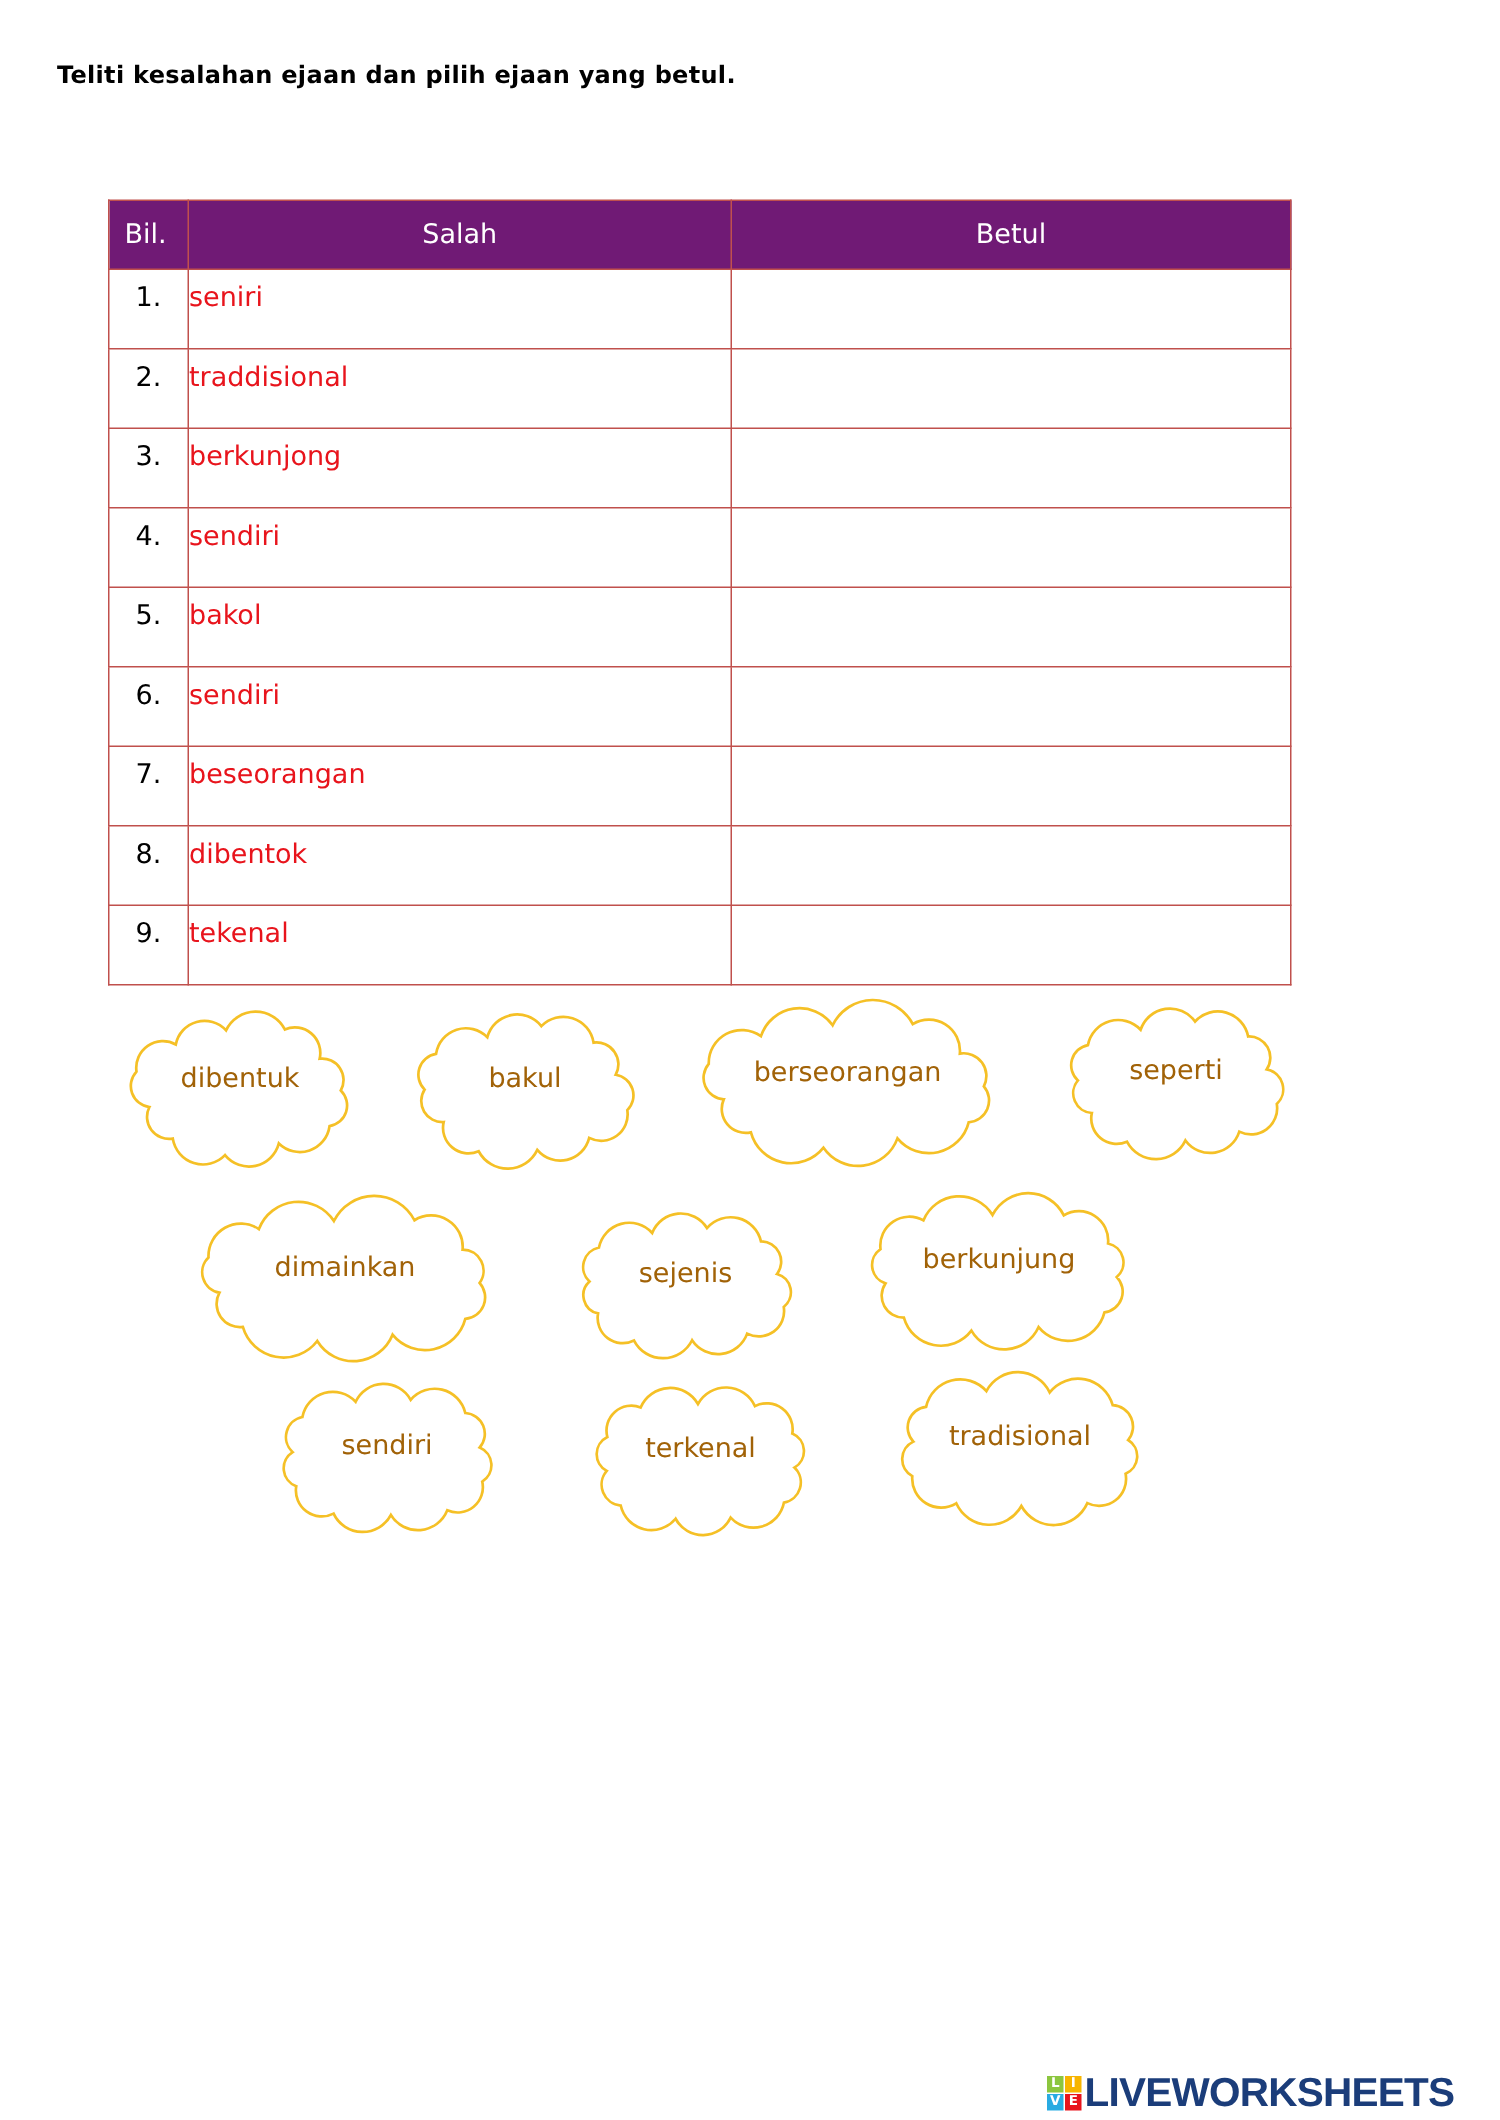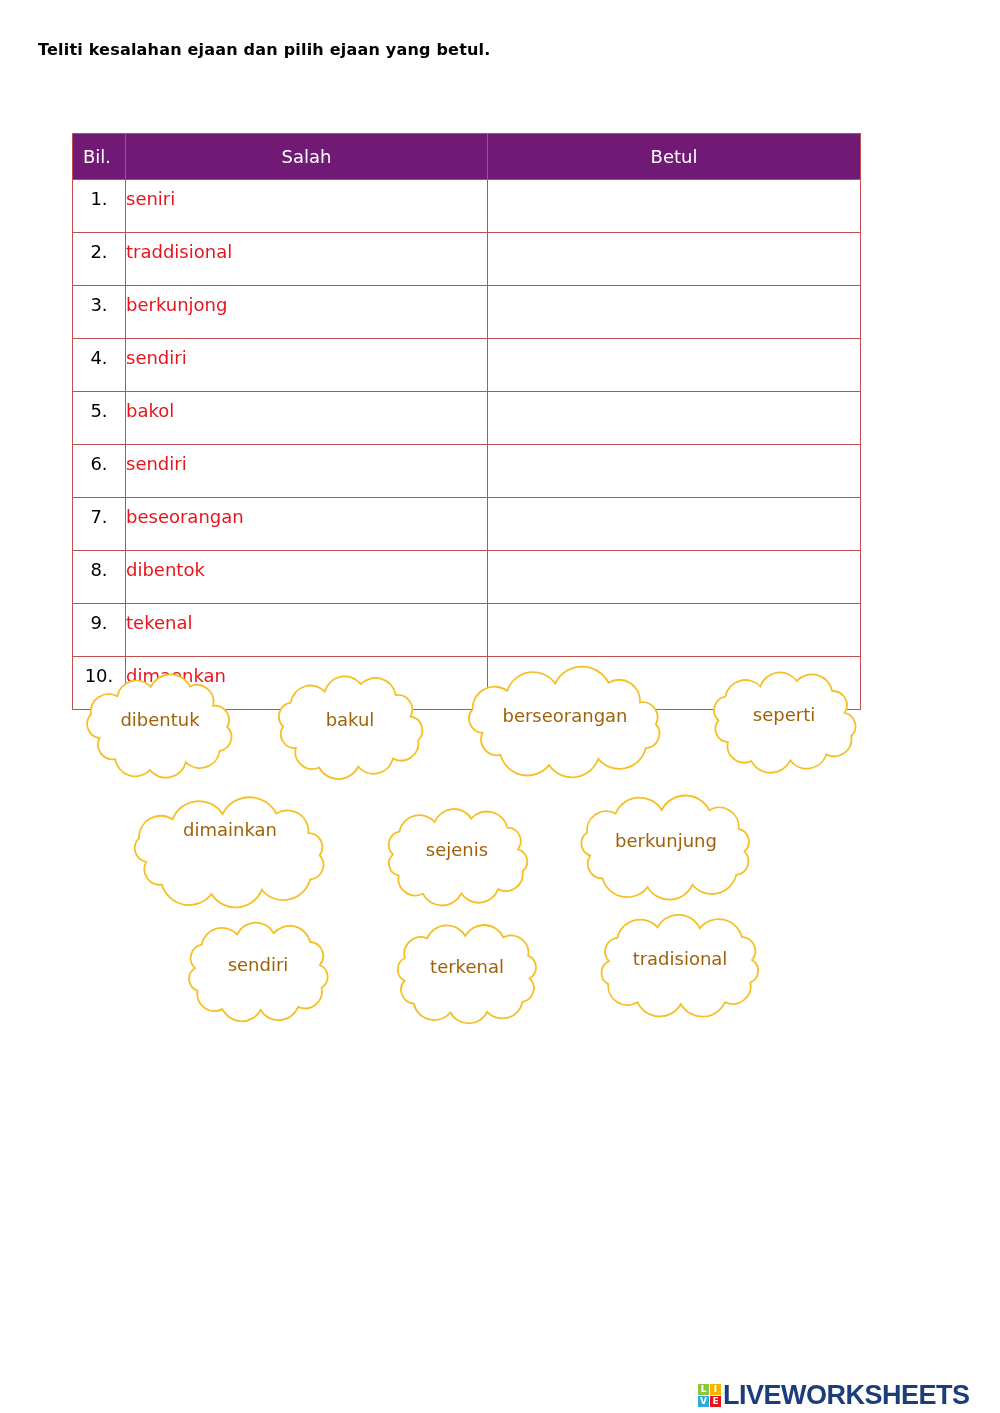--- a/index.html
+++ b/index.html
@@ -76,25 +76,20 @@
     <tr>
         <td class="num">8.</td>
         <td class="wrong">dibentok</td>
         <td></td>
       </tr>
     <tr>
         <td class="num">9.</td>
         <td class="wrong">tekenal</td>
         <td></td>
       </tr>
-    <tr>
-        <td class="num">10.</td>
-        <td class="wrong">dimaenkan</td>
-        <td></td>
-      </tr>
   </tbody>
 </table>
 
 <div id="clouds">
   <div class="cloud" style="left: 74px; top: 672px; width: 172px; height: 110px;">
       <svg width="172" height="110" viewBox="0 0 172 110">
         <path d="M 153.2 55.0 A 14.0 14.0 0 0 1 145.7 78.8 A 20.0 20.0 0 0 1 111.9 90.3 A 20.6 20.6 0 0 1 76.0 98.1 A 20.4 20.4 0 0 1 41.2 87.1 A 14.7 14.7 0 0 1 25.6 66.0 A 14.1 14.1 0 0 1 17.0 42.4 A 17.8 17.8 0 0 1 43.2 24.3 A 19.5 19.5 0 0 1 76.7 14.9 A 21.9 21.9 0 0 1 115.9 14.3 A 17.0 17.0 0 0 1 139.1 33.8 A 14.3 14.3 0 0 1 153.2 55.0 Z" fill="#ffffff" stroke="#f5c026" stroke-width="1.8"></path>
       </svg>
       <span class="lbl" style="left: 86px; top: 47px;">dibentuk</span>
     </div>
@@ -113,21 +108,21 @@
   <div class="cloud" style="left: 698px; top: 668px; width: 172px; height: 108px;">
       <svg width="172" height="108" viewBox="0 0 172 108">
         <path d="M 128.2 86.4 A 20.4 20.4 0 0 1 92.3 92.3 A 21.8 21.8 0 0 1 53.3 93.1 A 16.9 16.9 0 0 1 29.9 74.0 A 13.2 13.2 0 0 1 20.6 52.3 A 13.7 13.7 0 0 1 27.3 28.7 A 20.5 20.5 0 0 1 62.4 18.5 A 20.6 20.6 0 0 1 98.7 13.0 A 20.6 20.6 0 0 1 134.1 23.0 A 14.1 14.1 0 0 1 146.5 44.9 A 13.5 13.5 0 0 1 153.2 68.0 A 17.4 17.4 0 0 1 128.2 86.4 Z" fill="#ffffff" stroke="#f5c026" stroke-width="1.8"></path>
       </svg>
       <span class="lbl" style="left: 86px; top: 46px;">seperti</span>
     </div>
   <div class="cloud" style="left: 113px; top: 798px; width: 234px; height: 110px;">
       <svg width="234" height="110" viewBox="0 0 234 110">
         <path d="M 148.7 91.8 A 28.2 28.2 0 0 1 98.5 96.0 A 28.3 28.3 0 0 1 48.9 86.6 A 15.5 15.5 0 0 1 33.3 63.8 A 13.8 13.8 0 0 1 26.0 40.3 A 21.6 21.6 0 0 1 59.6 21.4 A 28.2 28.2 0 0 1 109.6 16.0 A 30.1 30.1 0 0 1 163.3 15.5 A 21.0 21.0 0 0 1 195.4 35.1 A 14.0 14.0 0 0 1 206.7 57.3 A 14.4 14.4 0 0 1 197.2 81.3 A 27.8 27.8 0 0 1 148.7 91.8 Z" fill="#ffffff" stroke="#f5c026" stroke-width="1.8"></path>
       </svg>
-      <span class="lbl" style="left: 117px; top: 31px;">dimainkan</span>
+      <span class="lbl" style="left: 117px; top: 47px;">dimainkan</span>
     </div>
   <div class="cloud" style="left: 371px; top: 805px; width: 172px; height: 104px;">
       <svg width="172" height="104" viewBox="0 0 172 104">
         <path d="M 90.4 88.5 A 21.7 21.7 0 0 1 51.7 88.7 A 16.8 16.8 0 0 1 27.7 70.6 A 12.4 12.4 0 0 1 22.0 49.3 A 13.2 13.2 0 0 1 28.3 26.7 A 20.6 20.6 0 0 1 63.8 17.0 A 20.5 20.5 0 0 1 100.3 13.7 A 20.8 20.8 0 0 1 136.3 22.6 A 13.5 13.5 0 0 1 147.0 44.3 A 12.6 12.6 0 0 1 151.5 66.3 A 16.9 16.9 0 0 1 127.1 84.1 A 20.7 20.7 0 0 1 90.4 88.5 Z" fill="#ffffff" stroke="#f5c026" stroke-width="1.8"></path>
       </svg>
       <span class="lbl" style="left: 86px; top: 44px;">sejenis</span>
     </div>
   <div class="cloud" style="left: 561px; top: 794px; width: 210px; height: 108px;">
       <svg width="210" height="108" viewBox="0 0 210 108">
         <path d="M 86.6 93.1 A 25.6 25.6 0 0 1 41.6 84.4 A 14.6 14.6 0 0 1 29.3 61.6 A 12.9 12.9 0 0 1 26.0 38.7 A 19.3 19.3 0 0 1 54.6 19.6 A 25.9 25.9 0 0 1 100.7 16.0 A 26.6 26.6 0 0 1 148.2 16.2 A 19.6 19.6 0 0 1 177.7 35.0 A 12.9 12.9 0 0 1 183.5 57.4 A 13.9 13.9 0 0 1 175.3 80.9 A 25.2 25.2 0 0 1 131.4 90.7 A 25.2 25.2 0 0 1 86.6 93.1 Z" fill="#ffffff" stroke="#f5c026" stroke-width="1.8"></path>

